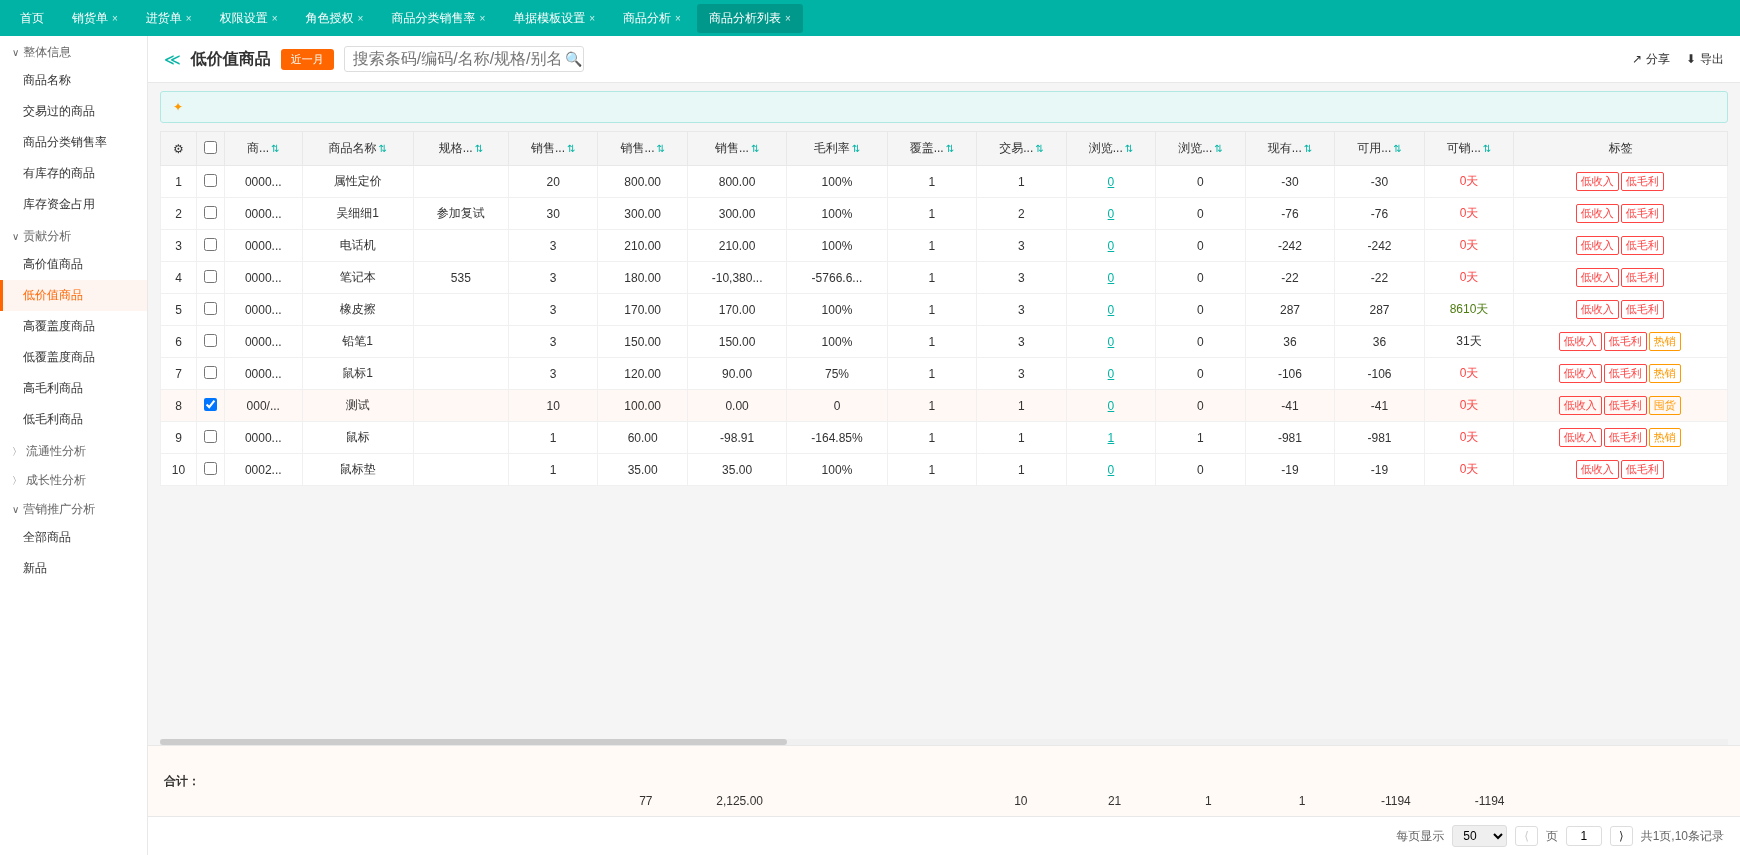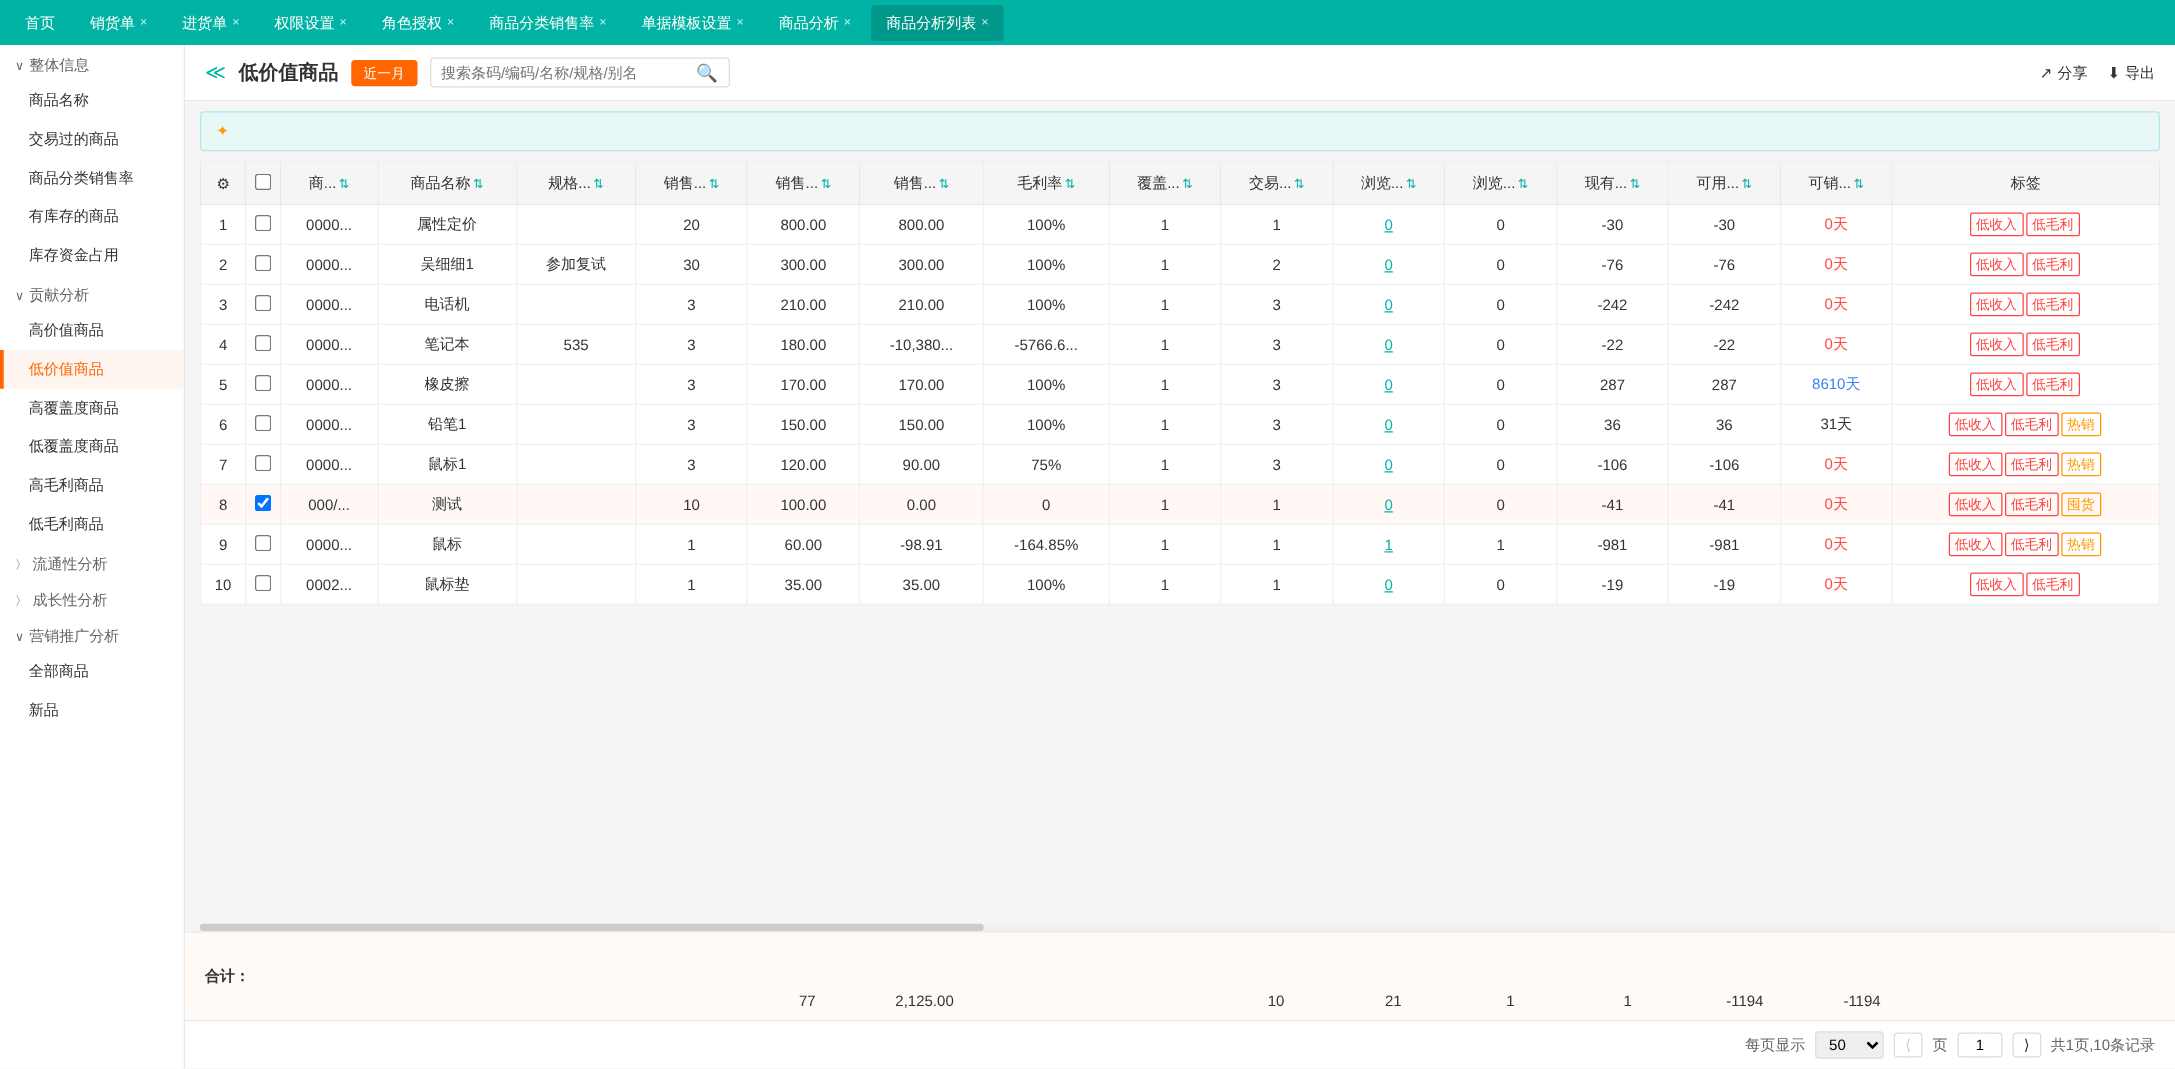--- a/index.html
+++ b/index.html
@@ -106,21 +106,21 @@
       border: 1px solid #ddd;
       border-radius: 3px;
       padding: 3px 8px;
       gap: 6px;
       width: 240px;
     }
     .search-box input {
       border: none;
       outline: none;
       flex: 1;
-      font-size: 12px;
+      font-size: 16px;
       color: #999;
     }
     .search-icon { color: #ff6600; font-size: 14px; }
     .content-header-right {
       display: flex;
       align-items: center;
       gap: 16px;
     }
     .header-action {
       display: flex;
@@ -490,21 +490,21 @@
     <td>3</td>
     <td>170.00</td>
     <td>170.00</td>
     <td>100%</td>
     <td>1</td>
     <td>3</td>
     <td><span class="tag-link">0</span></td>
     <td>0</td>
     <td>287</td>
     <td>287</td>
-    <td style="color:#3b82f6">8610天</td>
+    <td style="color:#4d7c0f">8610天</td>
     <td><span class="tag tag-red">低收入</span><span class="tag tag-red">低毛利</span></td>
   </tr>
             <tr>
     <td class="num-cell">6</td>
     <td class="checkbox-cell"><input type="checkbox" style=""></td>
     <td>0000...</td>
     <td>铅笔1</td>
     <td></td>
     <td>3</td>
     <td>150.00</td>

